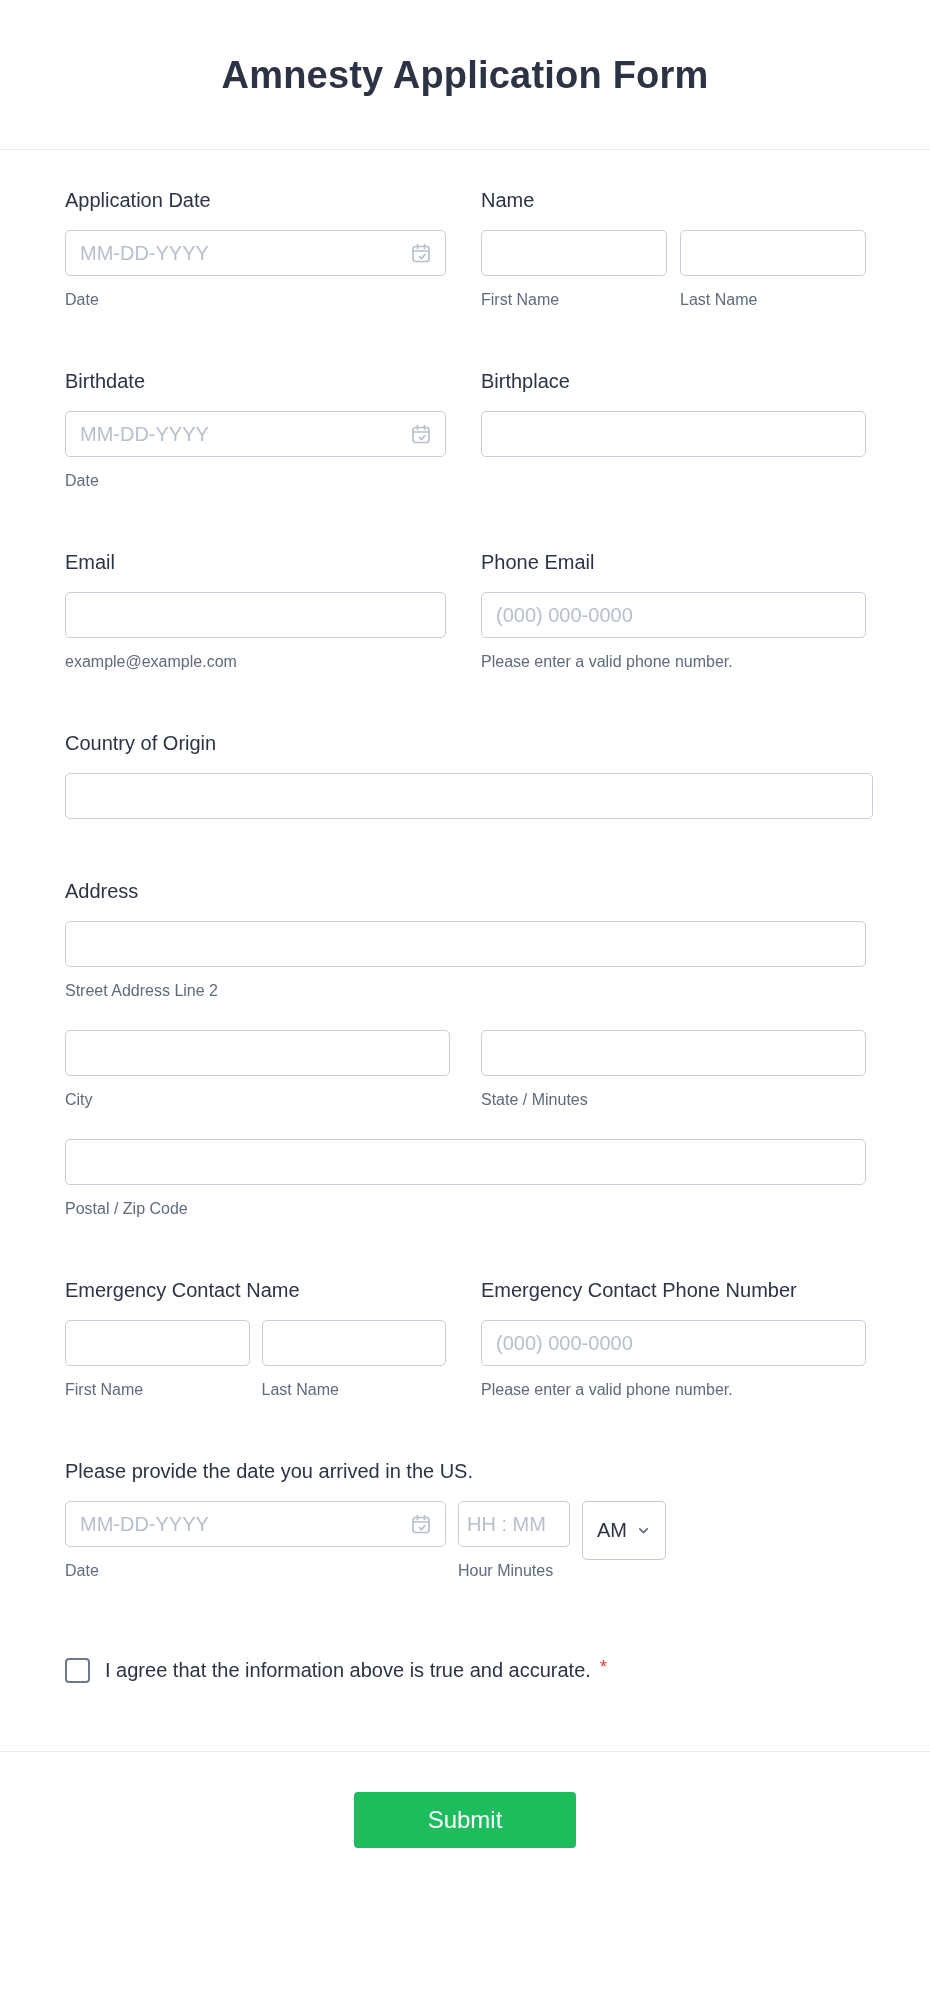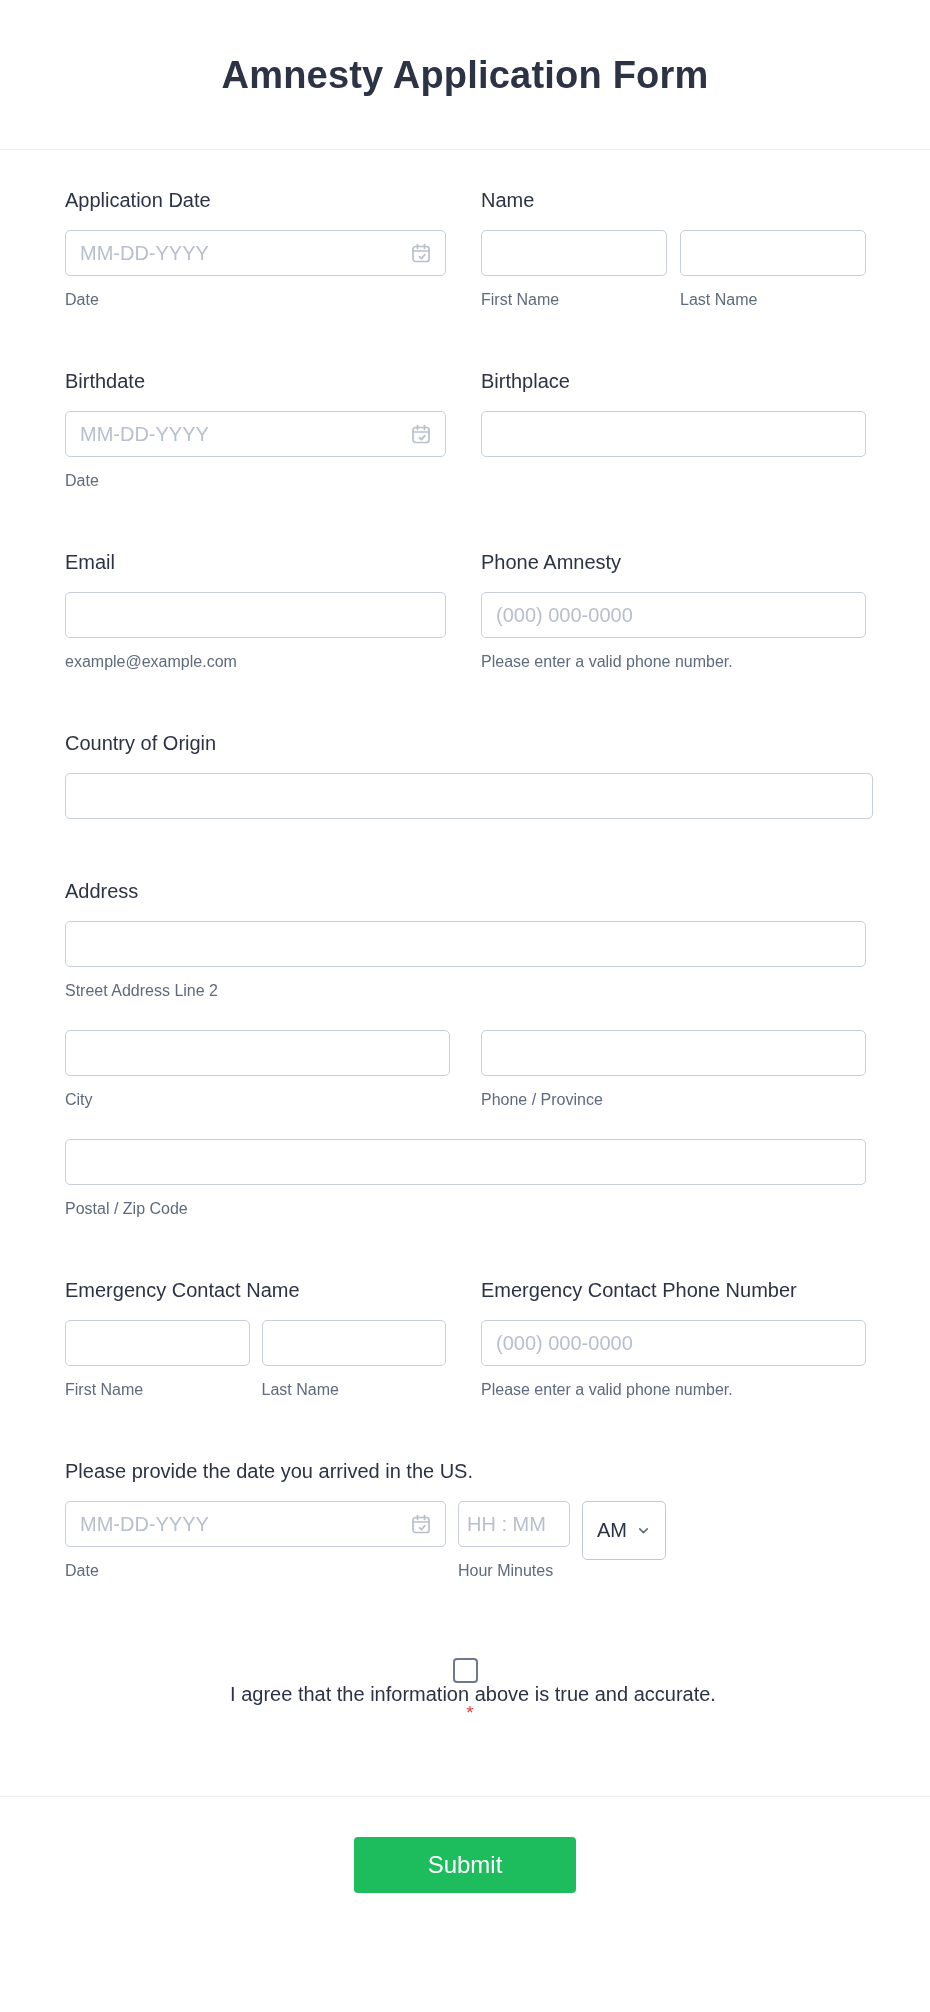--- a/index.html
+++ b/index.html
@@ -49,21 +49,21 @@
   .arrival-row{display:flex;gap:12px;align-items:flex-start;}
   .arrival-date{width:381px;flex:0 0 381px;}
   .arrival-time{width:112px;flex:0 0 112px;}
   .arrival-time .input{padding:0 8px;text-align:left;}
   .ampm{
     width:84px;flex:0 0 84px;height:59px;border:1px solid var(--select_border);border-radius:5px;
     display:flex;align-items:center;justify-content:center;gap:9px;background:#fff;cursor:pointer;
     font-size:20px;color:var(--label);
   }
   .ampm svg{color:#636e82;}
-  .agree{margin-top:78px;display:flex;align-items:center;flex-direction:column;}
+  .agree{margin-top:78px;display:flex;align-items:center;}
   .checkbox{
     appearance:none;-webkit-appearance:none;width:25px;height:25px;flex:0 0 25px;
     border:2px solid #6e7990;border-radius:4px;background:#fff;cursor:pointer;margin:0;
   }
   .agree-text{font-size:20px;color:var(--label);margin-left:15px;}
   .req{color:var(--required_asterisk);font-size:19px;margin-left:9px;position:relative;top:-4px;font-weight:500;}
   .form-footer{border-top:1px solid var(--divider);padding:40px 0 53px;display:flex;justify-content:center;}
   .submit-btn{
     width:222px;height:56px;border:none;border-radius:4px;background:var(--submit_bg);
     color:var(--submit_text);font-size:24px;font-weight:500;cursor:pointer;font-family:inherit;
@@ -135,21 +135,21 @@
       </div>
     </div>
 
     <div class="section row">
       <div class="col-left">
         <label class="q-label">Email</label>
         <input class="input" type="text" style="">
         <div class="sub">example@example.com</div>
       </div>
       <div class="col-right">
-        <label class="q-label">Phone Amnesty</label>
+        <label class="q-label">Phone Email</label>
         <input class="input" type="text" placeholder="(000) 000-0000" style="">
         <div class="sub">Please enter a valid phone number.</div>
       </div>
     </div>
 
     <div class="section">
       <label class="q-label">Country of Origin</label>
       <input class="input" style="width: 808px;" type="text">
     </div>
 
@@ -159,21 +159,21 @@
         <input class="input" type="text" style="">
         <div class="sub">Street Address Line 2</div>
       </div>
       <div class="addr-row">
         <div class="half">
           <input class="input" type="text" style="">
           <div class="sub">City</div>
         </div>
         <div class="half">
           <input class="input" type="text" style="">
-          <div class="sub">Phone / Province</div>
+          <div class="sub">State / Minutes</div>
         </div>
       </div>
       <div class="addr-item addr-postal" style="width:801px;margin-top:30px;">
         <input class="input" type="text" style="">
         <div class="sub">Postal / Zip Code</div>
       </div>
     </div>
 
     <div class="section row">
       <div class="col-left">

